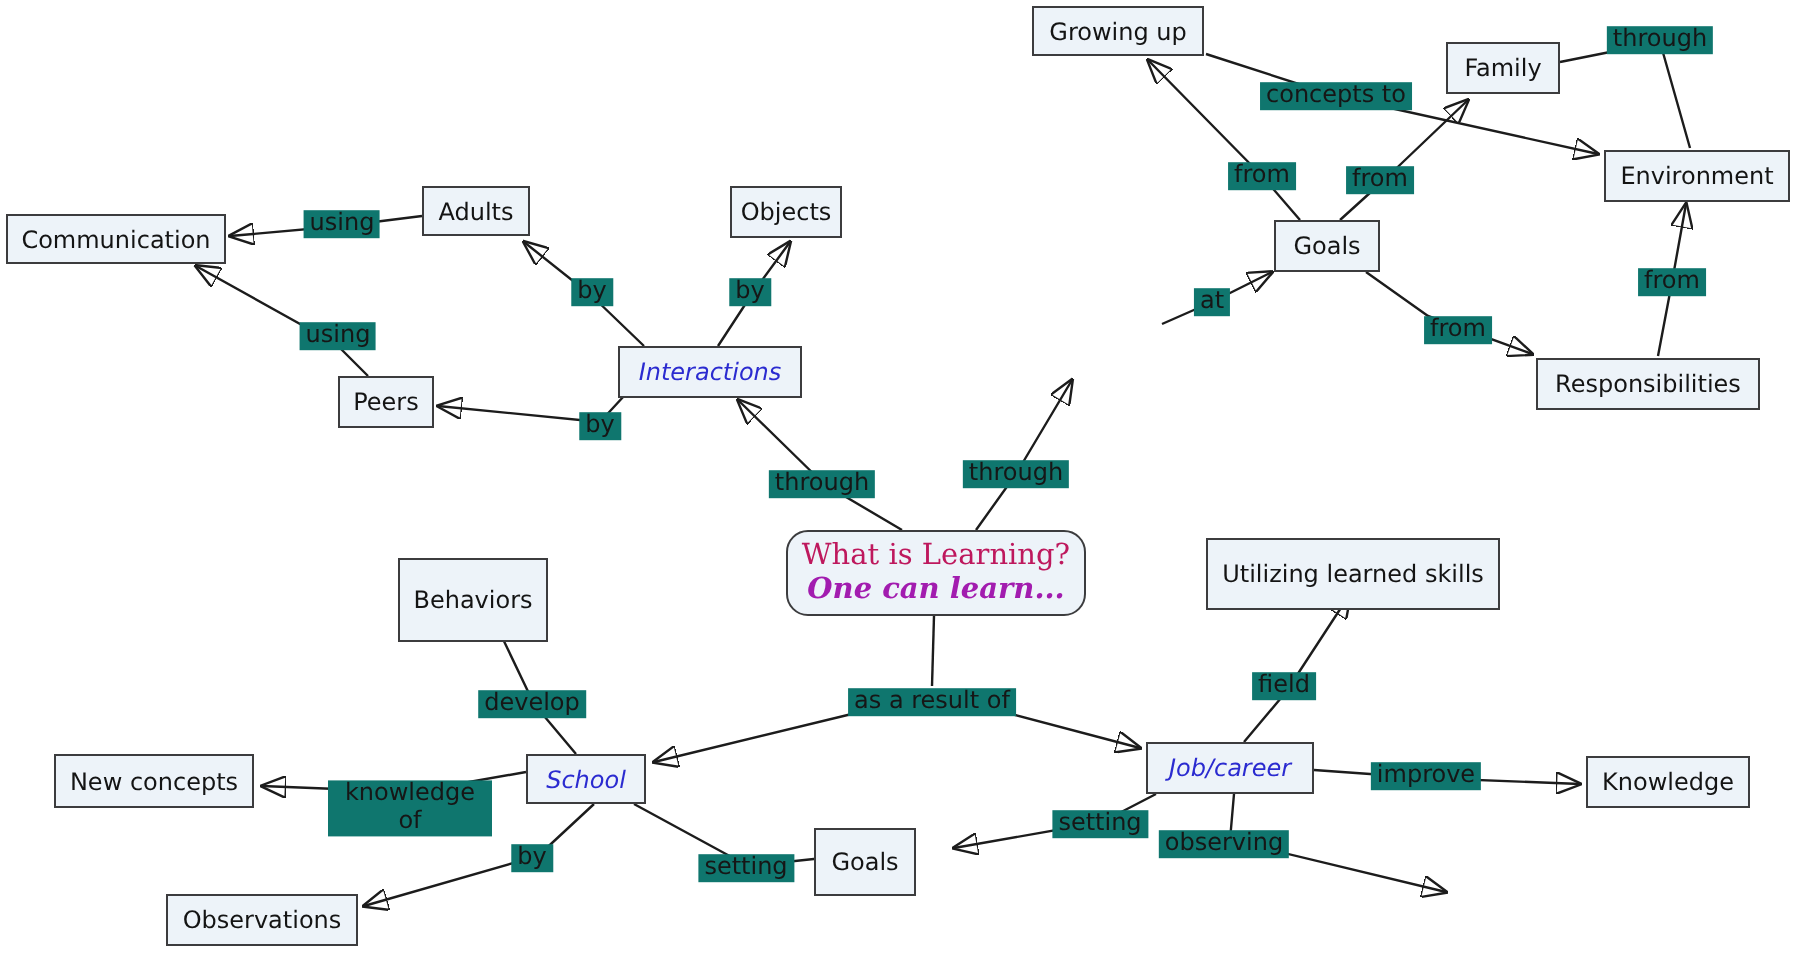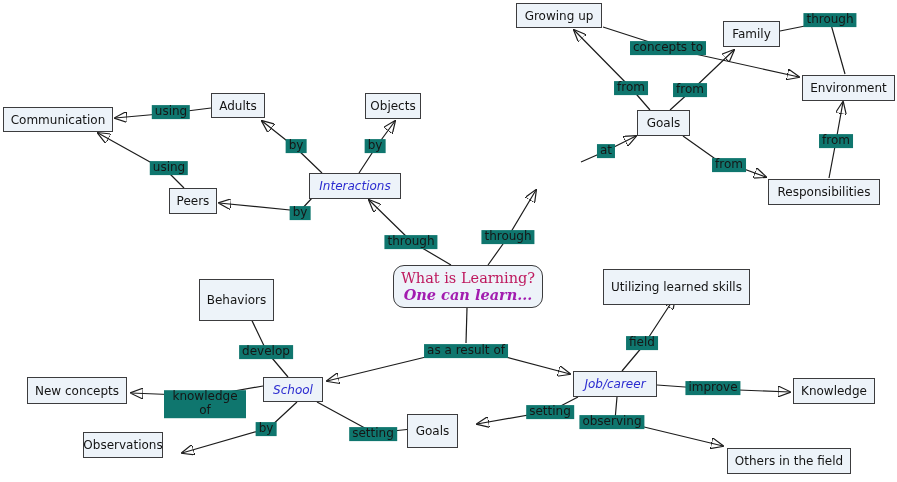--- a/index.html
+++ b/index.html
@@ -128,35 +128,32 @@
     <span class="root-title">What is Learning?</span>
     <span class="root-sub">One can learn...</span>
   </div>
 
   <div class="node" style="left:199px;top:279px;width:75px;height:42px">
     <span>Behaviors</span>
   </div>
   <div class="node" style="left:27px;top:377px;width:100px;height:27px">
     <span>New concepts</span>
   </div>
-  <div class="node" style="left:83px;top:432px;width:80px;height:26px">
+  <div class="node" style="left:83px;top:447px;width:96px;height:26px">
     <span>Observations</span>
   </div>
   <div class="node accent" style="left:263px;top:377px;width:60px;height:25px">
     <span>School</span>
   </div>
   <div class="node" style="left:407px;top:414px;width:51px;height:34px">
     <span>Goals</span>
   </div>
   <div class="node accent" style="left:573px;top:371px;width:84px;height:26px">
     <span>Job/career</span>
   </div>
   <div class="node" style="left:603px;top:269px;width:147px;height:36px">
     <span>Utilizing learned skills</span>
   </div>
   <div class="node" style="left:793px;top:378px;width:82px;height:26px">
     <span>Knowledge</span>
   </div>
-  <div class="node" style="left:727px;top:448px;width:124px;height:26px">
-    <span>Others in the field</span>
-  </div>
 
 </div>
 
 </body></html>

